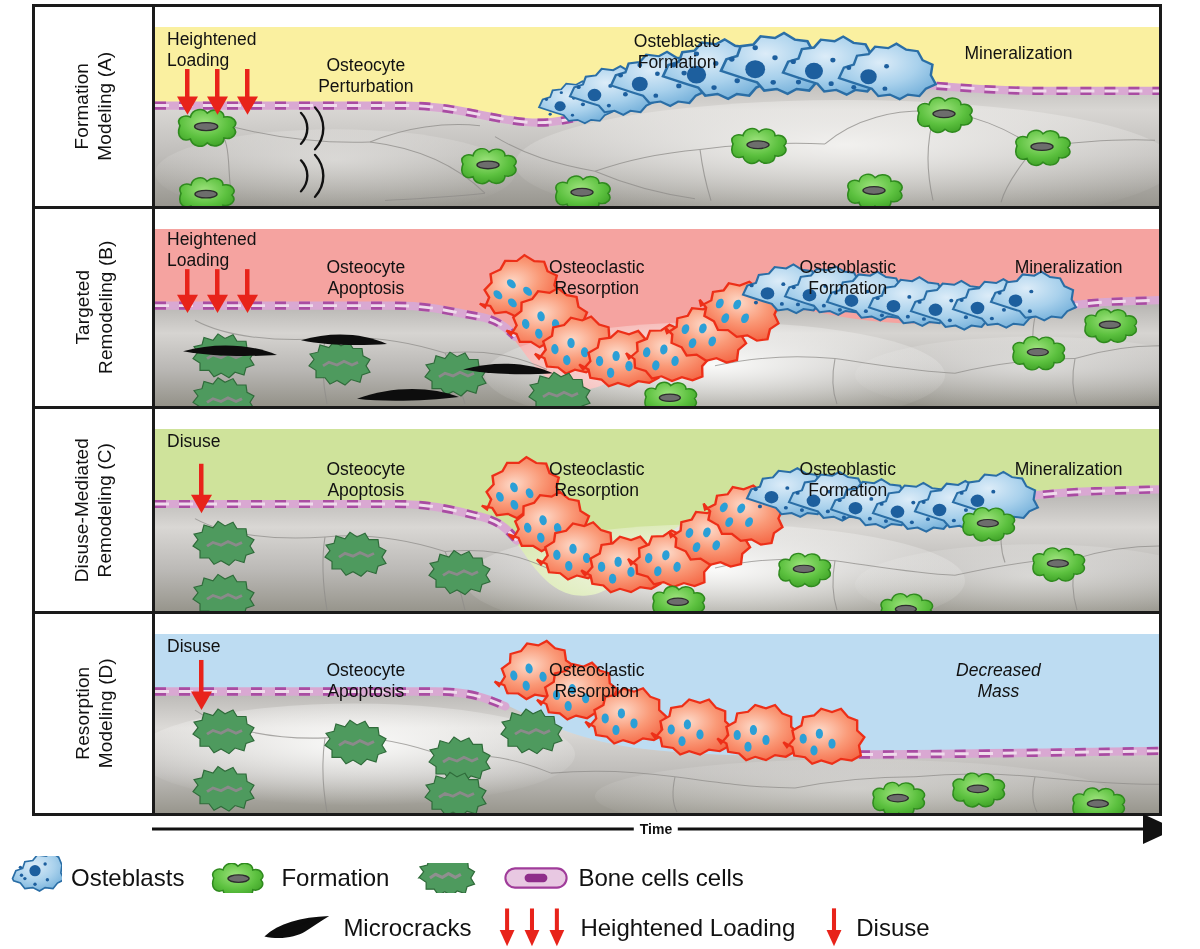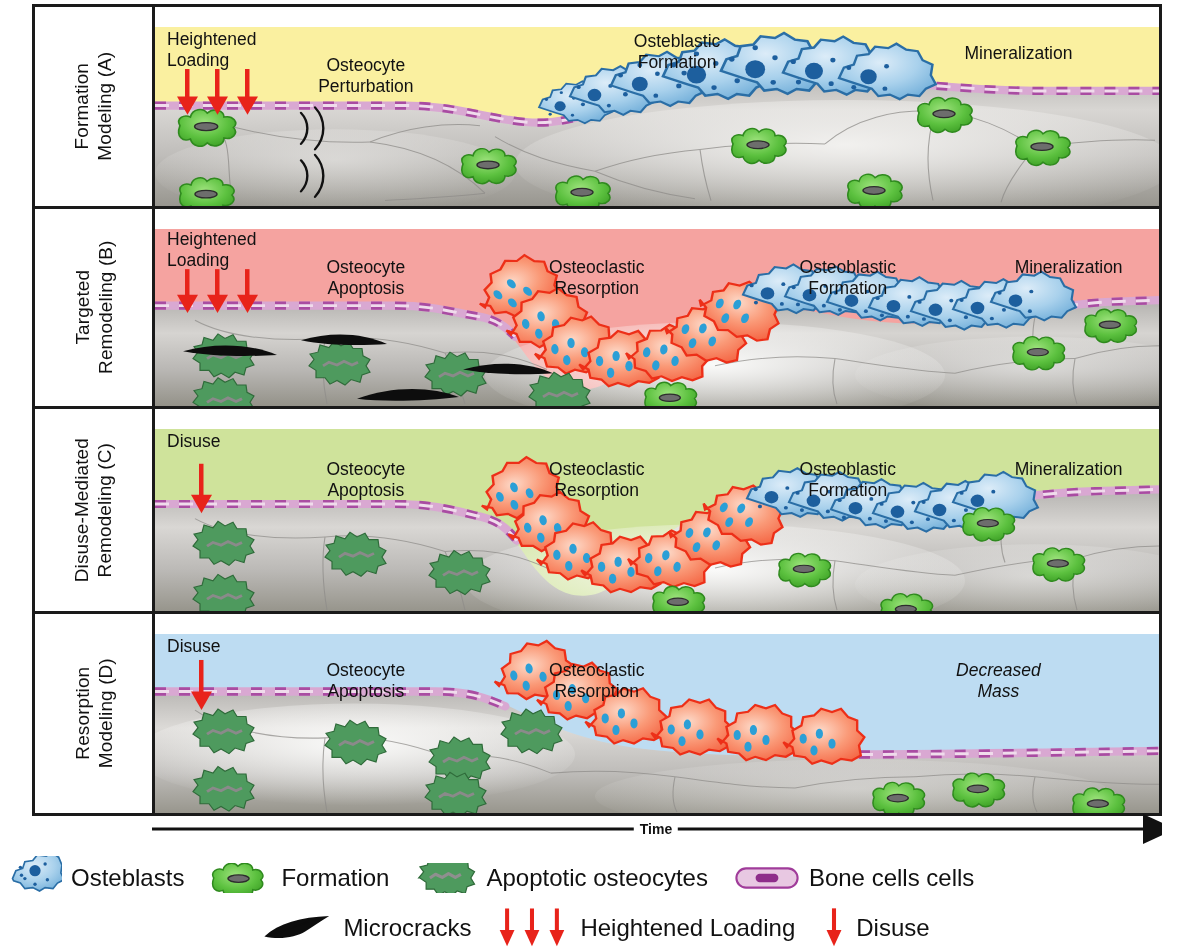--- a/index.html
+++ b/index.html
@@ -1050,21 +1050,20 @@
           <ellipse cx="46" cy="25" rx="17" ry="6" fill="#6d6d6d" stroke="#2d2d2d" stroke-width="2.2"></ellipse>
         </svg>
         <span class="legend-text">Formation</span>
       </div>
 
       <div class="legend-item">
         <svg class="legend-icon" width="62" height="30" viewBox="0 0 100 48">
           <path d="M6,24 l8,-10 l-6,-8 l12,-3 l3,-11 l13,4 l8,-10 l10,7 l12,-6 l6,10 l13,0 l1,11 l10,6 l-6,10 l6,10 l-12,4 l-3,11 l-13,-4 l-9,8 l-11,-7 l-10,6 l-7,-10 l-13,0 l0,-11 l-10,-7 z" fill="#4e9a5e" stroke="#2f6b3a" stroke-width="2"></path>
           <path d="M24,24 l9,-6 l11,5 l10,-6 l11,6 l9,-5" stroke="#8f8f8f" stroke-width="5" fill="none" stroke-linejoin="round"></path>
         </svg>
-        <span class="legend-text">Apoptotic osteocytes</span>
       </div>
 
       <div class="legend-item">
         <svg class="legend-icon" width="66" height="28" viewBox="0 0 110 46">
           <rect x="4" y="7" width="102" height="32" rx="16" ry="16" fill="#e8c8e2" stroke="#a03c9a" stroke-width="3.5"></rect>
           <rect x="36" y="16" width="38" height="14" rx="7" ry="7" fill="#8e2d8a"></rect>
         </svg>
         <span class="legend-text">Bone cells cells</span>
       </div>
 

